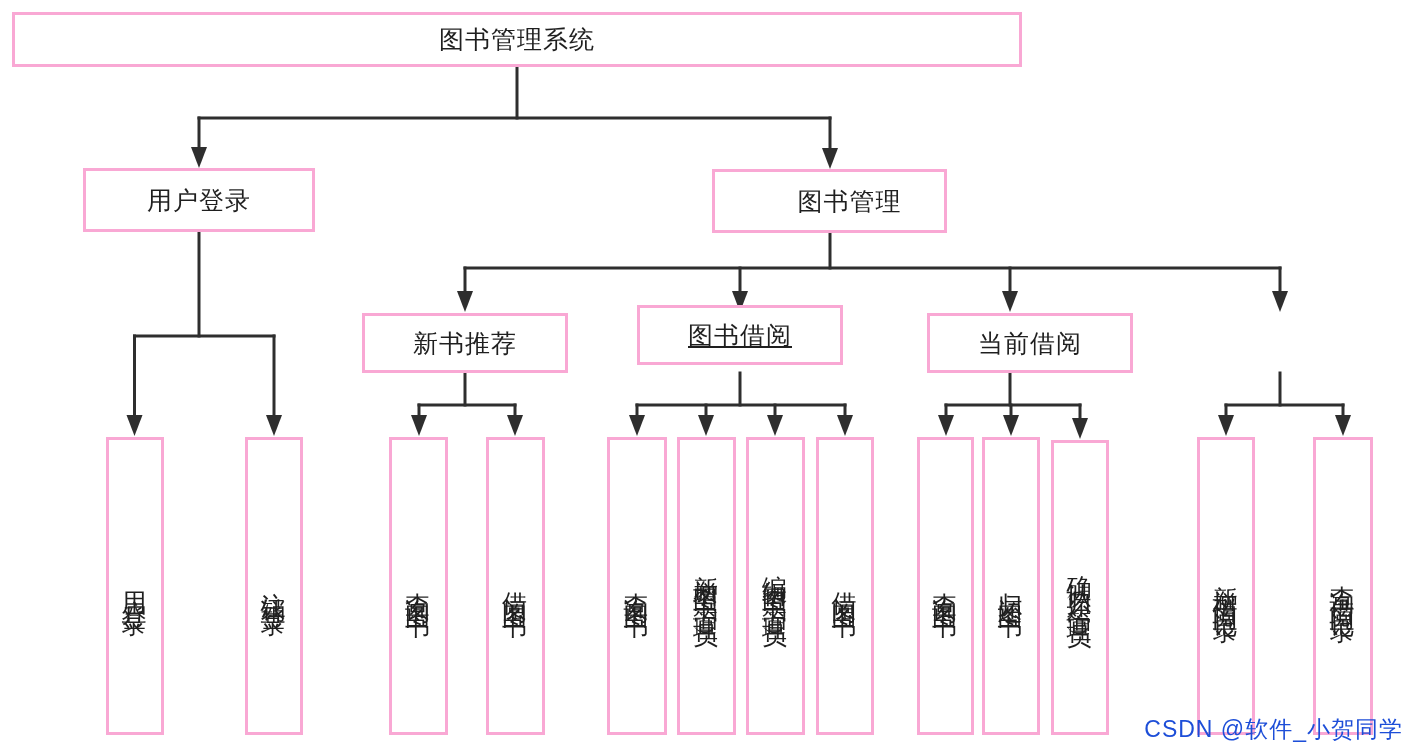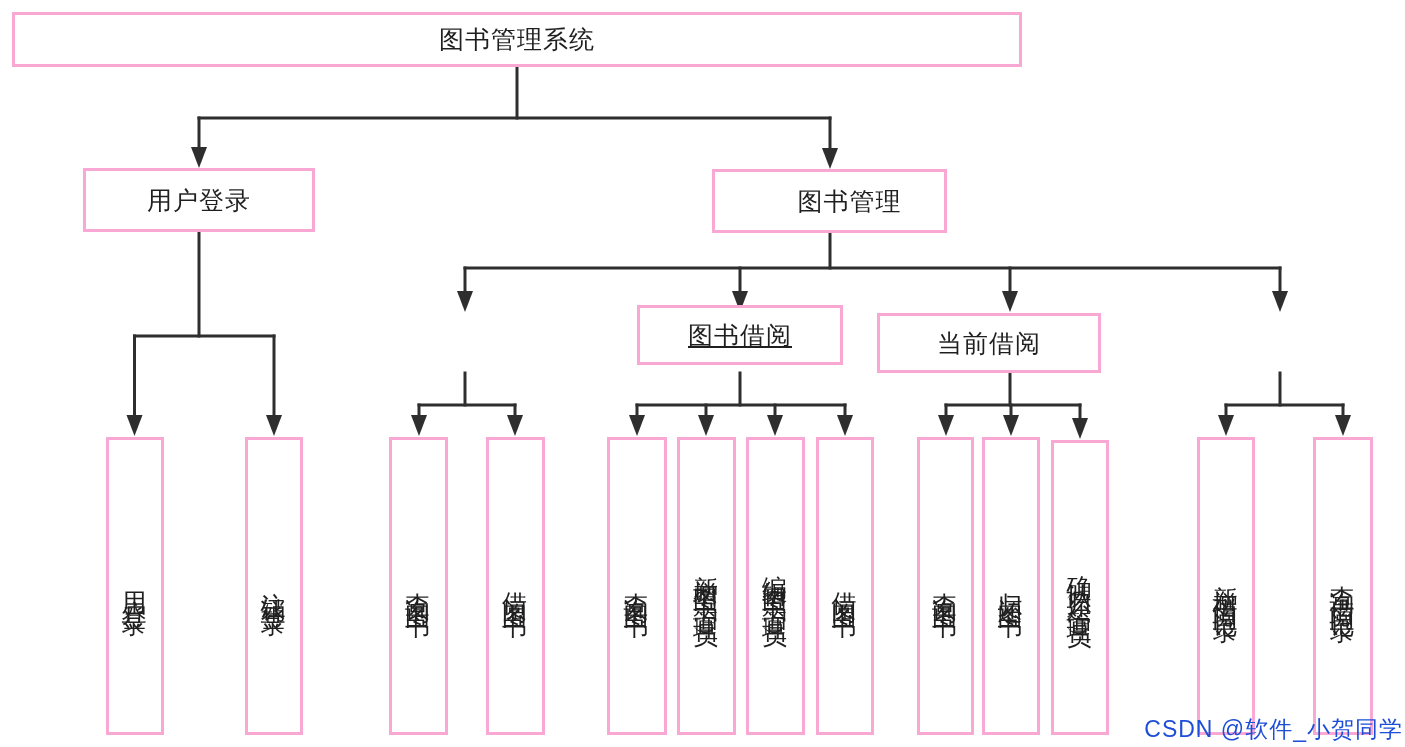--- a/index.html
+++ b/index.html
@@ -116,22 +116,23 @@
       <polygon points="1218,415 1234,415 1226,436"></polygon>
       <polygon points="1335,415 1351,415 1343,436"></polygon>
     </g>
   </svg>
 
   <div class="node" style="left:12px; top:12px; width:1010px; height:55px;">图书管理系统</div>
 
   <div class="node" style="left:83px; top:168px; width:232px; height:64px;">用户登录</div>
   <div class="node" style="left:712px; top:169px; width:235px; height:64px;padding-left:40px;">图书管理</div>
 
+  <div class="node" style="left:362px; top:313px; width:206px; height:60px;">新书推荐</div>
   <div class="node" style="left:637px; top:305px; width:206px; height:60px;text-decoration:underline;">图书借阅</div>
-  <div class="node" style="left:877px; top:313px; width:224px; height:60px;">当前借阅</div>
+  <div class="node" style="left:927px; top:313px; width:206px; height:60px;">当前借阅</div>
 
   <div class="node v" style="left:106px; top:437px; width:58px; height:298px;">用户登录</div>
   <div class="node v" style="left:245px; top:437px; width:58px; height:298px;">注销登录</div>
 
   <div class="node v" style="left:389px; top:437px; width:59px; height:298px;">查询图书</div>
   <div class="node v" style="left:486px; top:437px; width:59px; height:298px;">借阅图书</div>
 
   <div class="node v" style="left:607px; top:437px; width:60px; height:298px;">查询图书</div>
   <div class="node v" style="left:677px; top:437px; width:59px; height:298px;">新增图书（管理员）</div>
   <div class="node v" style="left:746px; top:437px; width:59px; height:298px;">编辑图书（管理员）</div>

